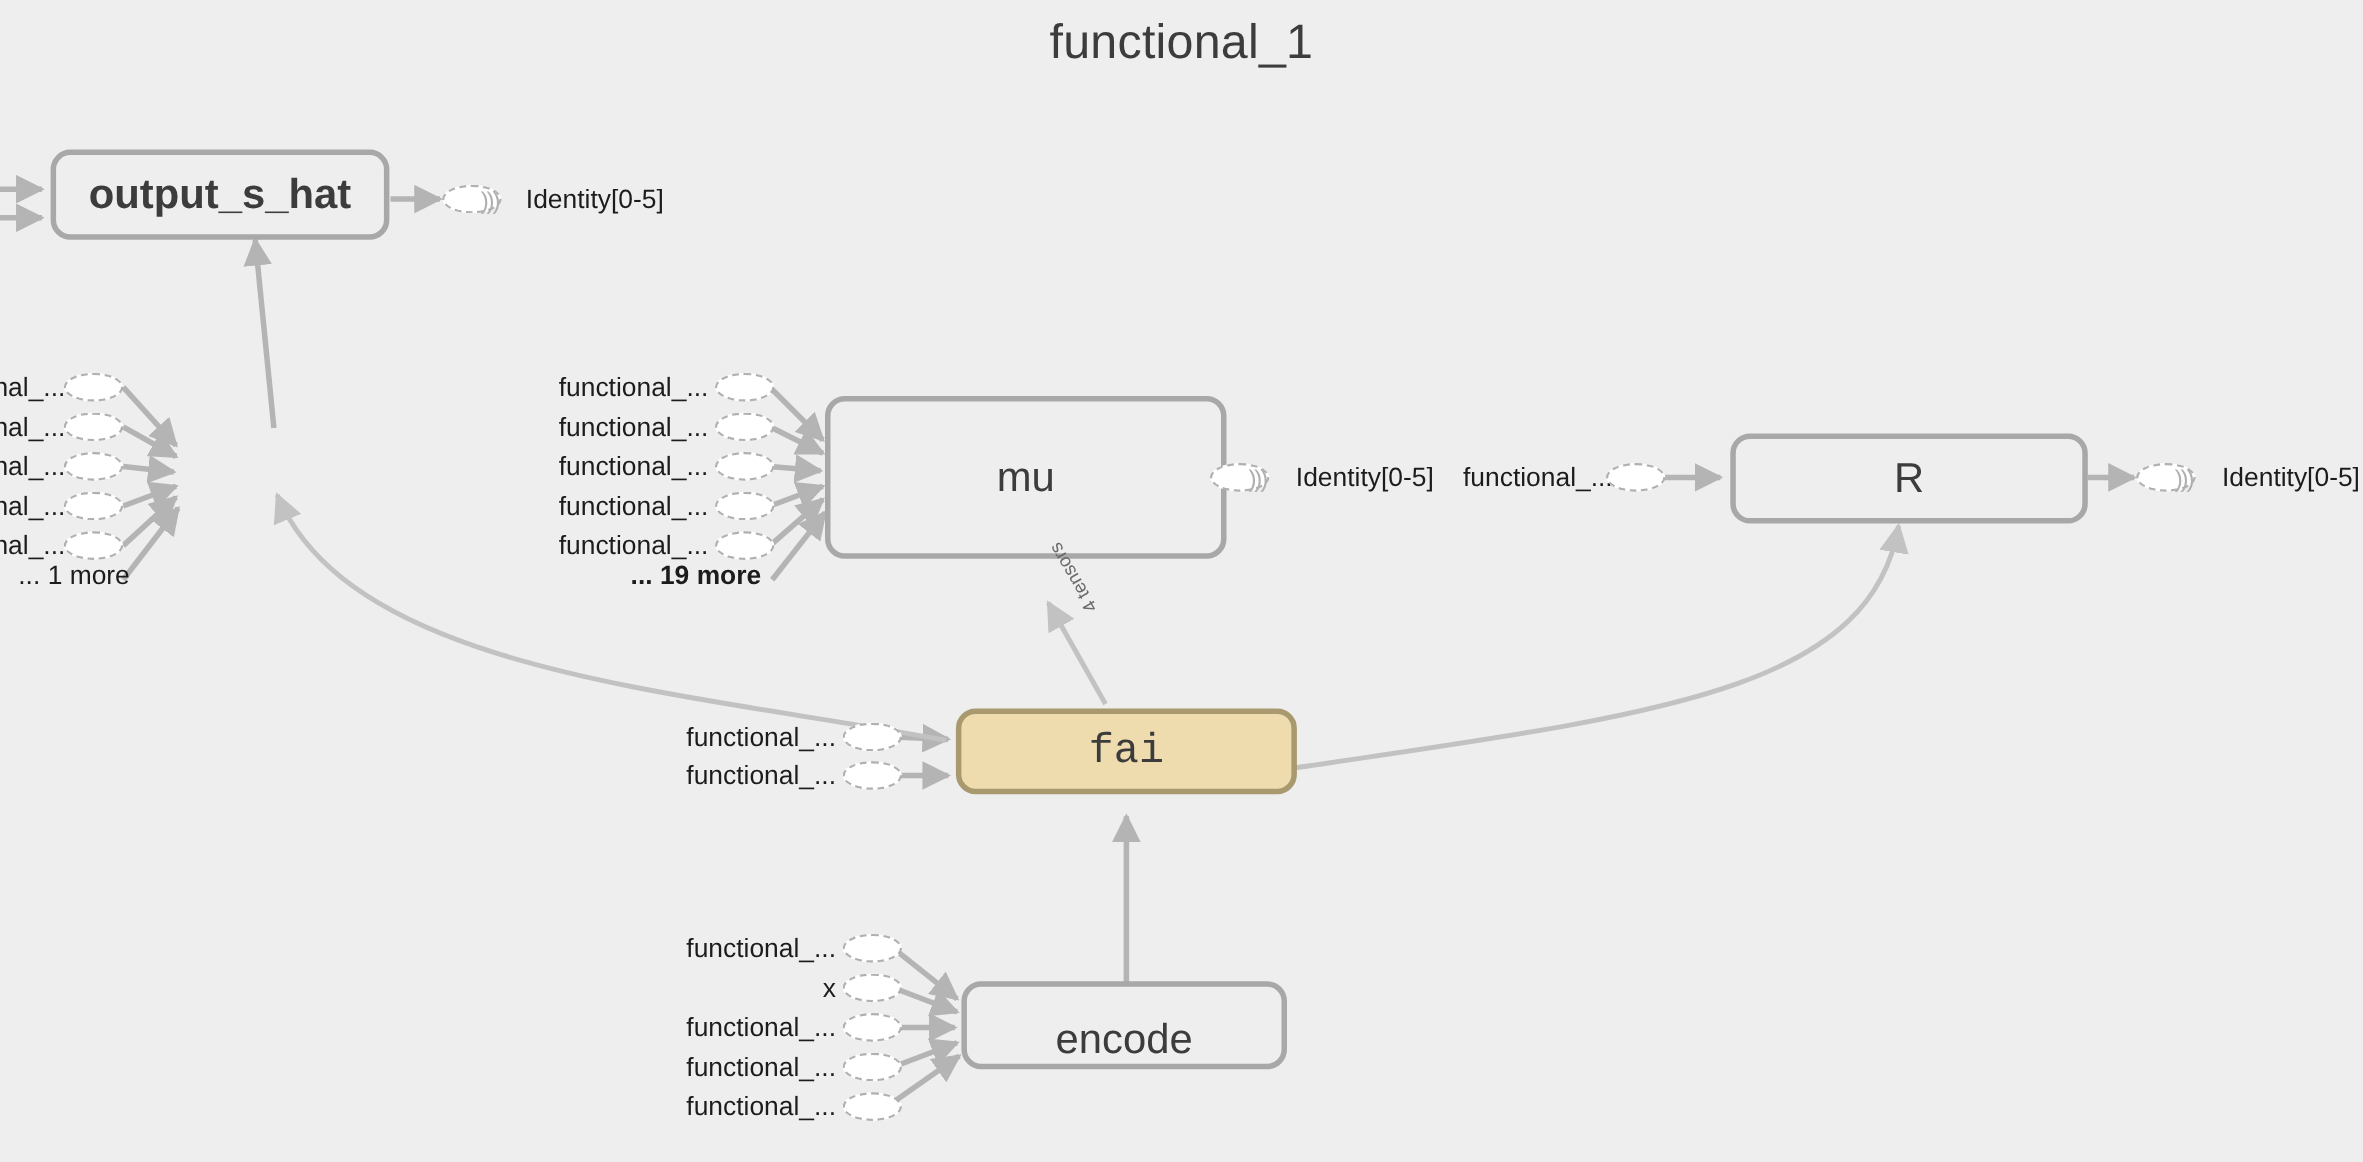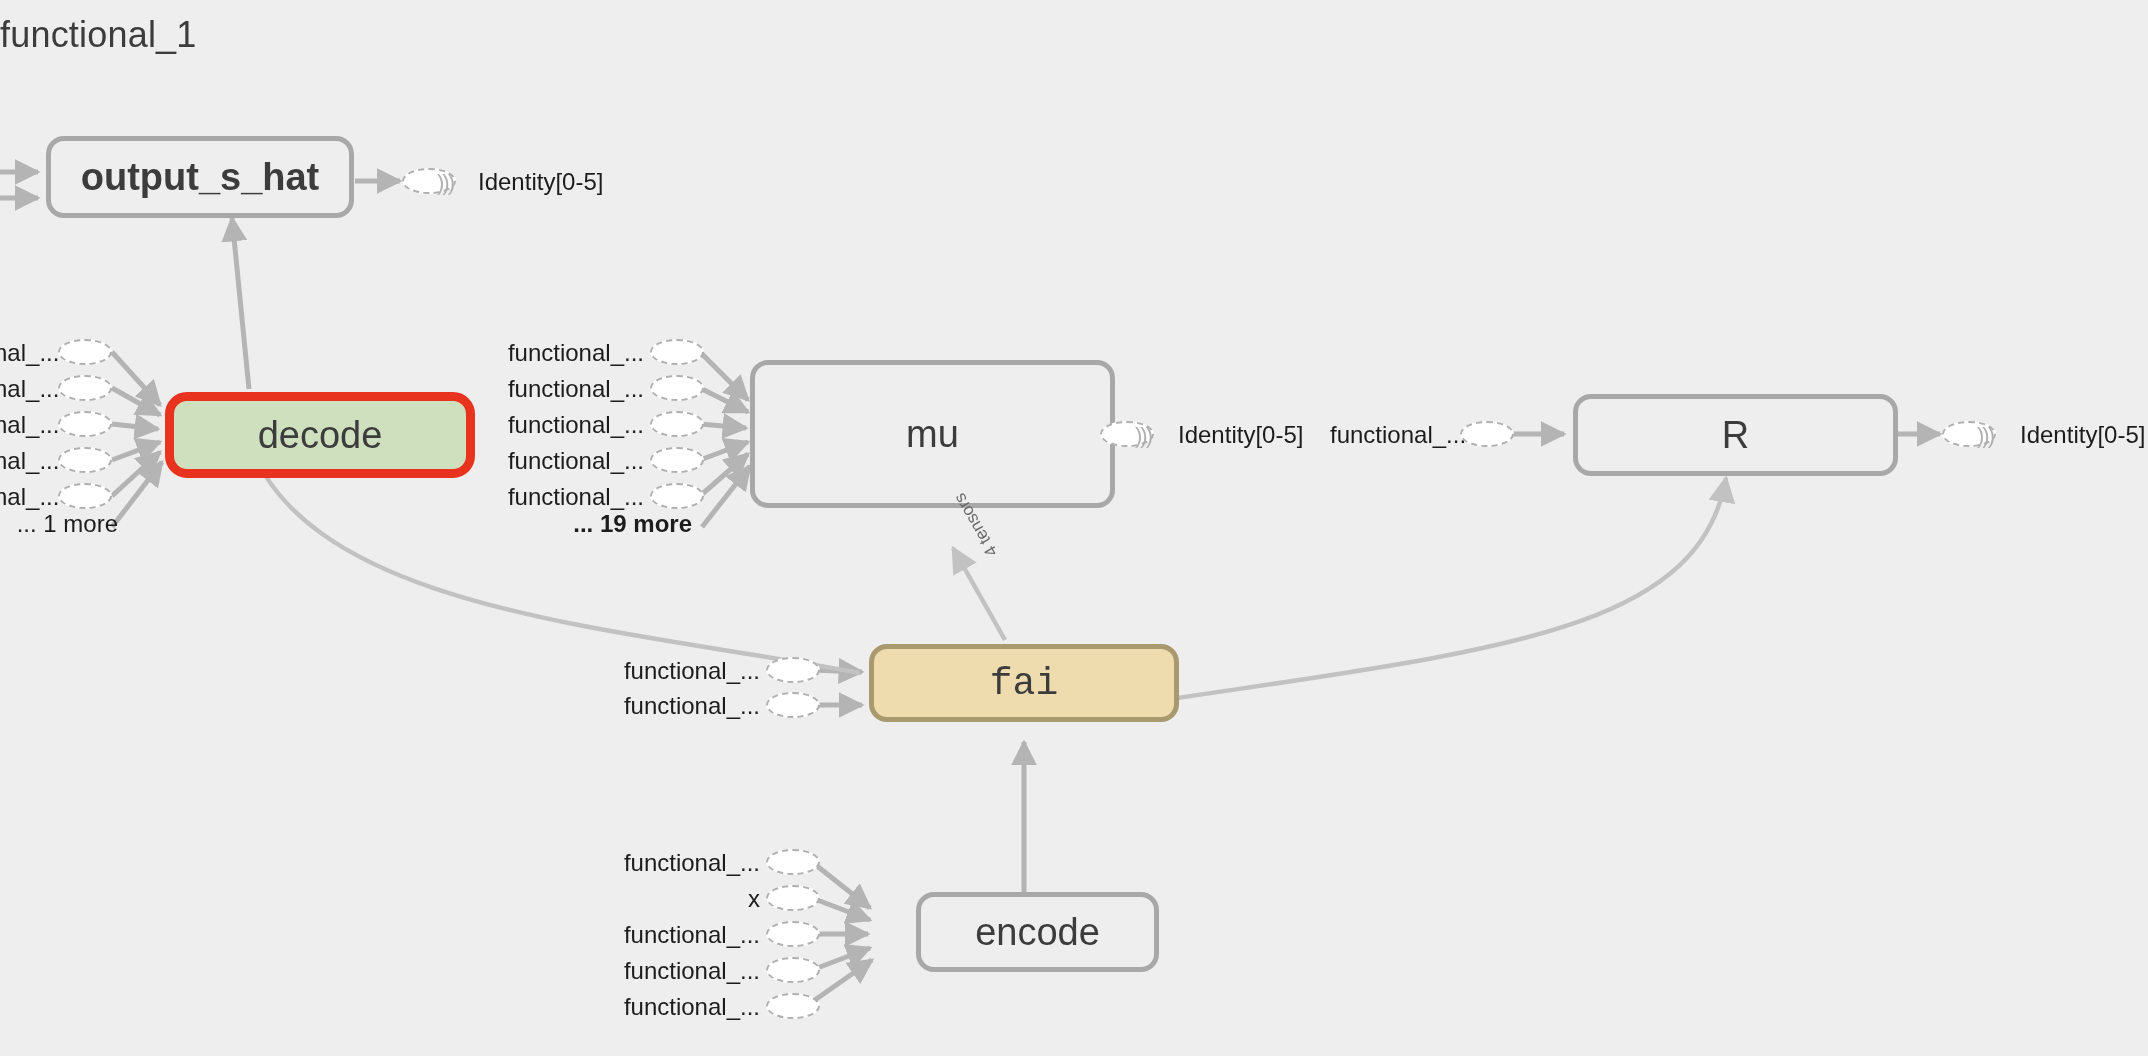--- a/index.html
+++ b/index.html
@@ -20,21 +20,22 @@
     left: 0; top: 0;
     width: 2148px;
     height: 1056px;
     pointer-events: none;
   }
   .graph-title {
     position: absolute;
     left: 0;
     top: 14px;
     width: 2148px;
-    font-size: 36px;
+    text-align: center;
+    font-size: 44px;
     color: #3c3c3c;
     letter-spacing: 0.2px;
   }
   .node {
     position: absolute;
     box-sizing: border-box;
     display: flex;
     align-items: center;
     justify-content: center;
     border-radius: 18px;
@@ -154,37 +155,34 @@
       <path d="M 860 673 C 620 628, 320 612, 252 450" marker-end="url(#arrowThin)"></path>
 
       <path d="M 1178 698 C 1500 650, 1700 630, 1726 478" marker-end="url(#arrowThin)"></path>
     </g>
   </svg>
 
   <div class="node" style="left:46px; top:136px; width:308px; height:82px;font-weight:bold;">
     <span>output_s_hat</span>
   </div>
 
-  <div class="node emphasis" style="left:165px; top:392px; width:310px; height:86px;">
-    <span>decode</span>
-  </div>
 
   <div class="node" style="left:750px; top:360px; width:365px; height:148px;">
     <span>mu</span>
   </div>
 
   <div class="node" style="left:1573px; top:394px; width:325px; height:82px;">
     <span>R</span>
   </div>
 
   <div class="node tan" style="left:869px; top:644px; width:310px; height:78px;">
     <span>fai</span>
   </div>
 
-  <div class="node" style="left:916px; top:892px; width:243px; height:80px;">
+  <div class="node" style="left:874px; top:892px; width:296px; height:80px;align-items:flex-end;">
     <span>encode</span>
   </div>
 
   <div class="tensor-pill" style="left:402px; top:168px;"></div>
   <div class="stack-mark" style="left:437px; top:172px;">)))</div>
   <div class="io-label" style="left:478px; top:170px;">Identity[0-5]</div>
 
   <div class="tensor-pill" style="left:1100px; top:421px;"></div>
   <div class="stack-mark" style="left:1135px; top:425px;">)))</div>
   <div class="io-label" style="left:1178px; top:423px;">Identity[0-5]</div>

